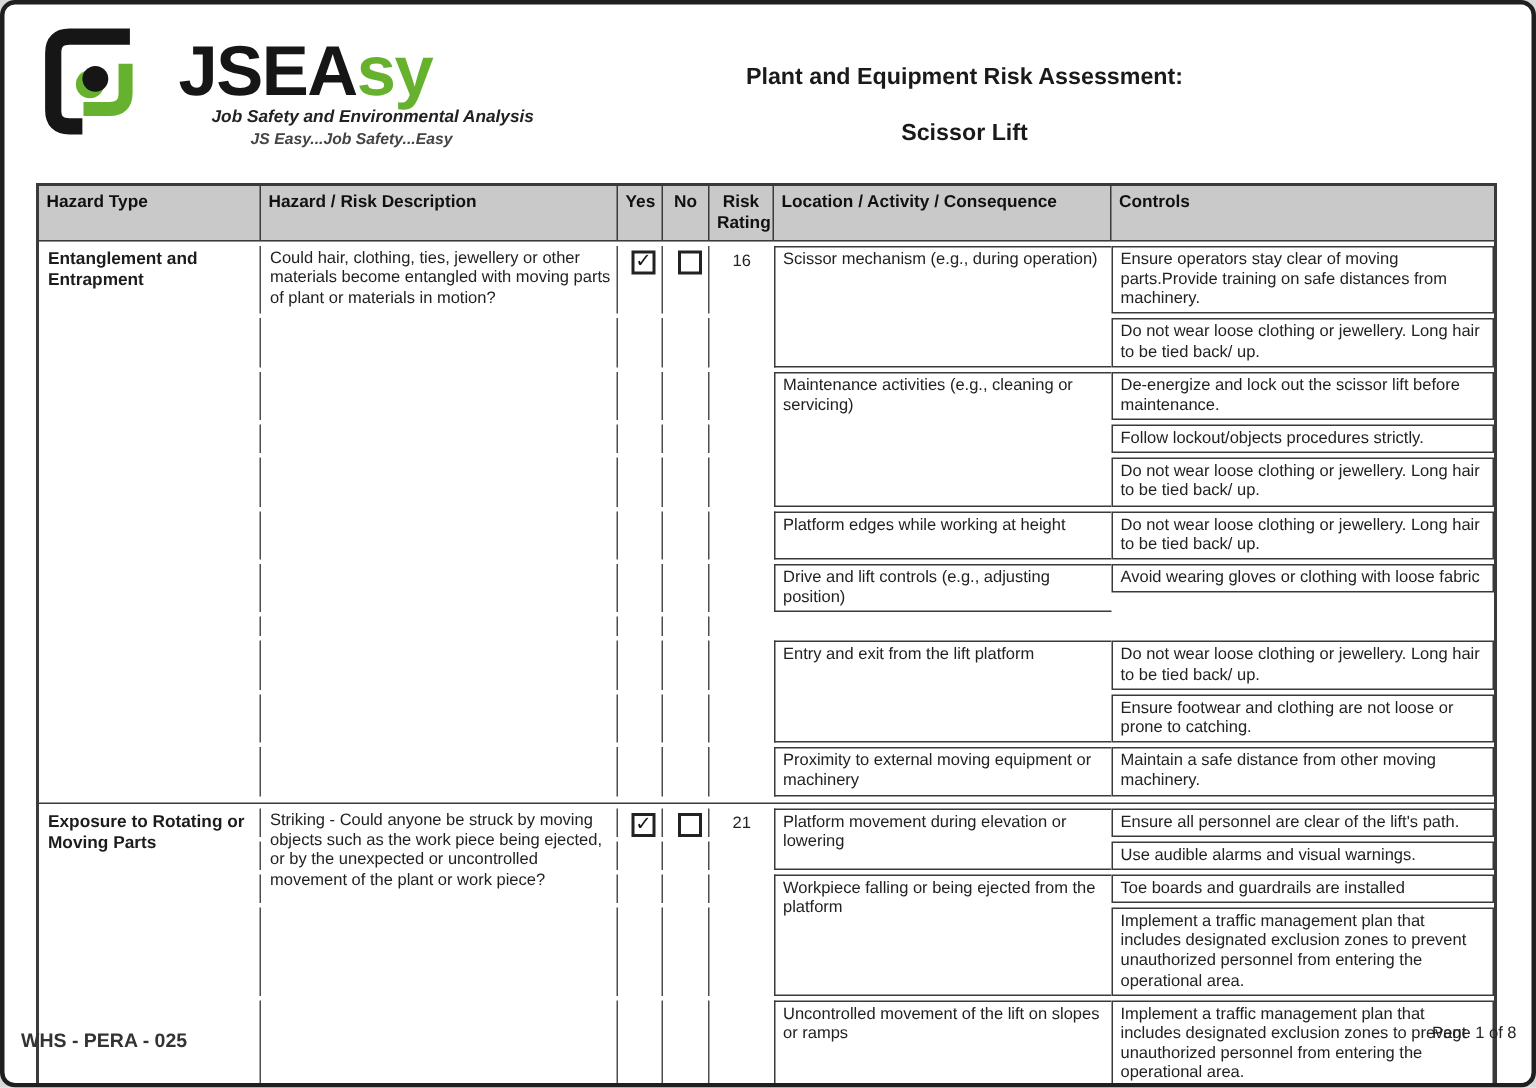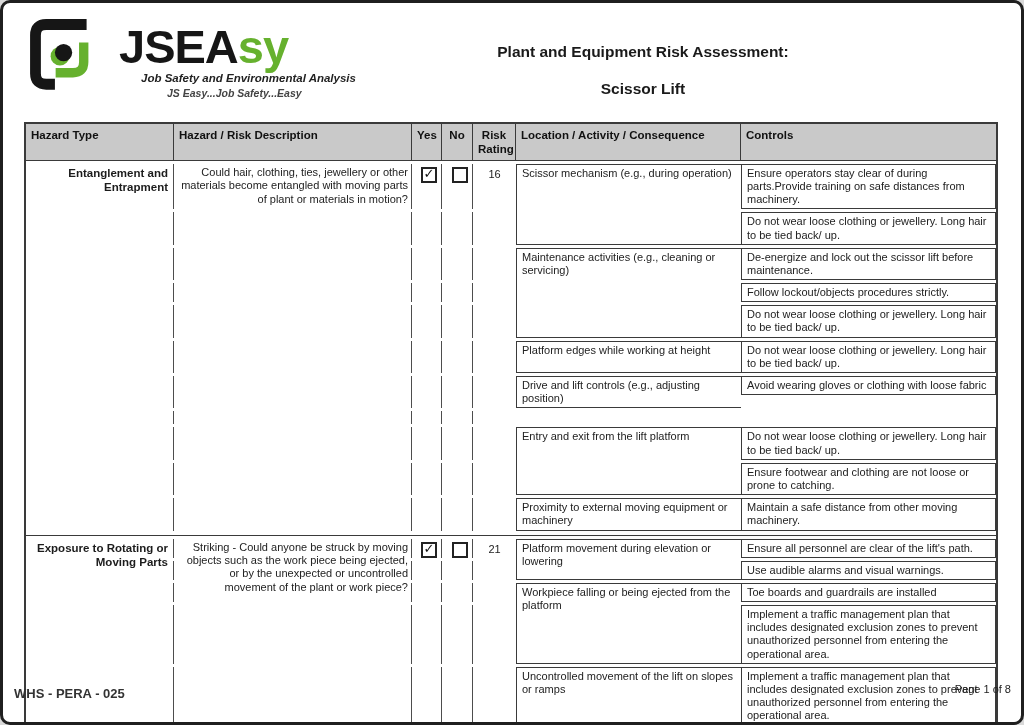--- a/index.html
+++ b/index.html
@@ -23,21 +23,21 @@
   .sheet{position:absolute;left:21px;top:119px;width:974px;border:2px solid #3a3a3a;background:#fff;box-sizing:border-box;}
   .thead{display:grid;grid-template-columns:148px 238px 30px 31px 43px 225px auto;background:#c9c9c9;border-bottom:1.5px solid #3a3a3a;}
   .th{font-weight:bold;font-size:11.5px;color:#111;padding:4px 5px 3px 5px;border-right:1px solid #3a3a3a;line-height:1.25;}
   .th.center{text-align:center;}
   .th:last-child{border-right:none;}
 
   .group{position:relative;display:grid;grid-template-columns:148px 238px 30px 31px 43px 225px auto;row-gap:3px;padding:3px 0 4px 0;}
   .group.divided{border-top:1.5px solid #3a3a3a;}
 
   
-  .ov{position:absolute;font-size:11px;color:#222;line-height:1.22;text-align:right;}
+  .ov{position:absolute;font-size:11px;color:#222;line-height:1.22;}
   .ht{left:6px;top:5px;width:136px;font-weight:bold;font-size:11.5px;color:#1c1c1c;}
   .hd{left:154px;top:5px;width:228px;}
   .rr{left:447px;top:7px;width:43px;text-align:center;}
   .cbx{position:absolute;top:6px;width:12px;height:12px;border:2px solid #222;background:#fff;display:flex;align-items:center;justify-content:center;}
   .cbx.yes{left:395px;}
   .cbx.no{left:426px;}
   .cbx .tick{font-size:13px;font-weight:bold;color:#111;line-height:1;margin-top:-2px;}
 
   
   .e{min-height:13px;}
@@ -97,21 +97,21 @@
           <div class="ov rr">16</div>
           <div class="e e1" style="grid-area: 1 / 1;"></div>
           <div class="e e2" style="grid-area: 1 / 2;"></div>
           <div class="e e3" style="grid-area: 1 / 3;"></div>
           <div class="e e4" style="grid-area: 1 / 4;"></div>
           <div class="e e5" style="grid-area: 1 / 5;"></div>
           <div class="loc" style="grid-area: 1 / 6 / span 2;">
             <div class="loc-box">Scissor mechanism (e.g., during operation)</div>
           </div>
           <div style="grid-area: 1 / 7;">
-            <div class="ctrl-box">Ensure operators stay clear of during parts.Provide training on safe distances from machinery.</div>
+            <div class="ctrl-box">Ensure operators stay clear of moving parts.Provide training on safe distances from machinery.</div>
           </div>
           <div class="e e1" style="grid-area: 2 / 1;"></div>
           <div class="e e2" style="grid-area: 2 / 2;"></div>
           <div class="e e3" style="grid-area: 2 / 3;"></div>
           <div class="e e4" style="grid-area: 2 / 4;"></div>
           <div class="e e5" style="grid-area: 2 / 5;"></div>
           <div style="grid-area: 2 / 7;">
             <div class="ctrl-box">Do not wear loose clothing or jewellery. Long hair to be tied back/ up.</div>
           </div>
           <div class="e e1" style="grid-area: 3 / 1;"></div>

